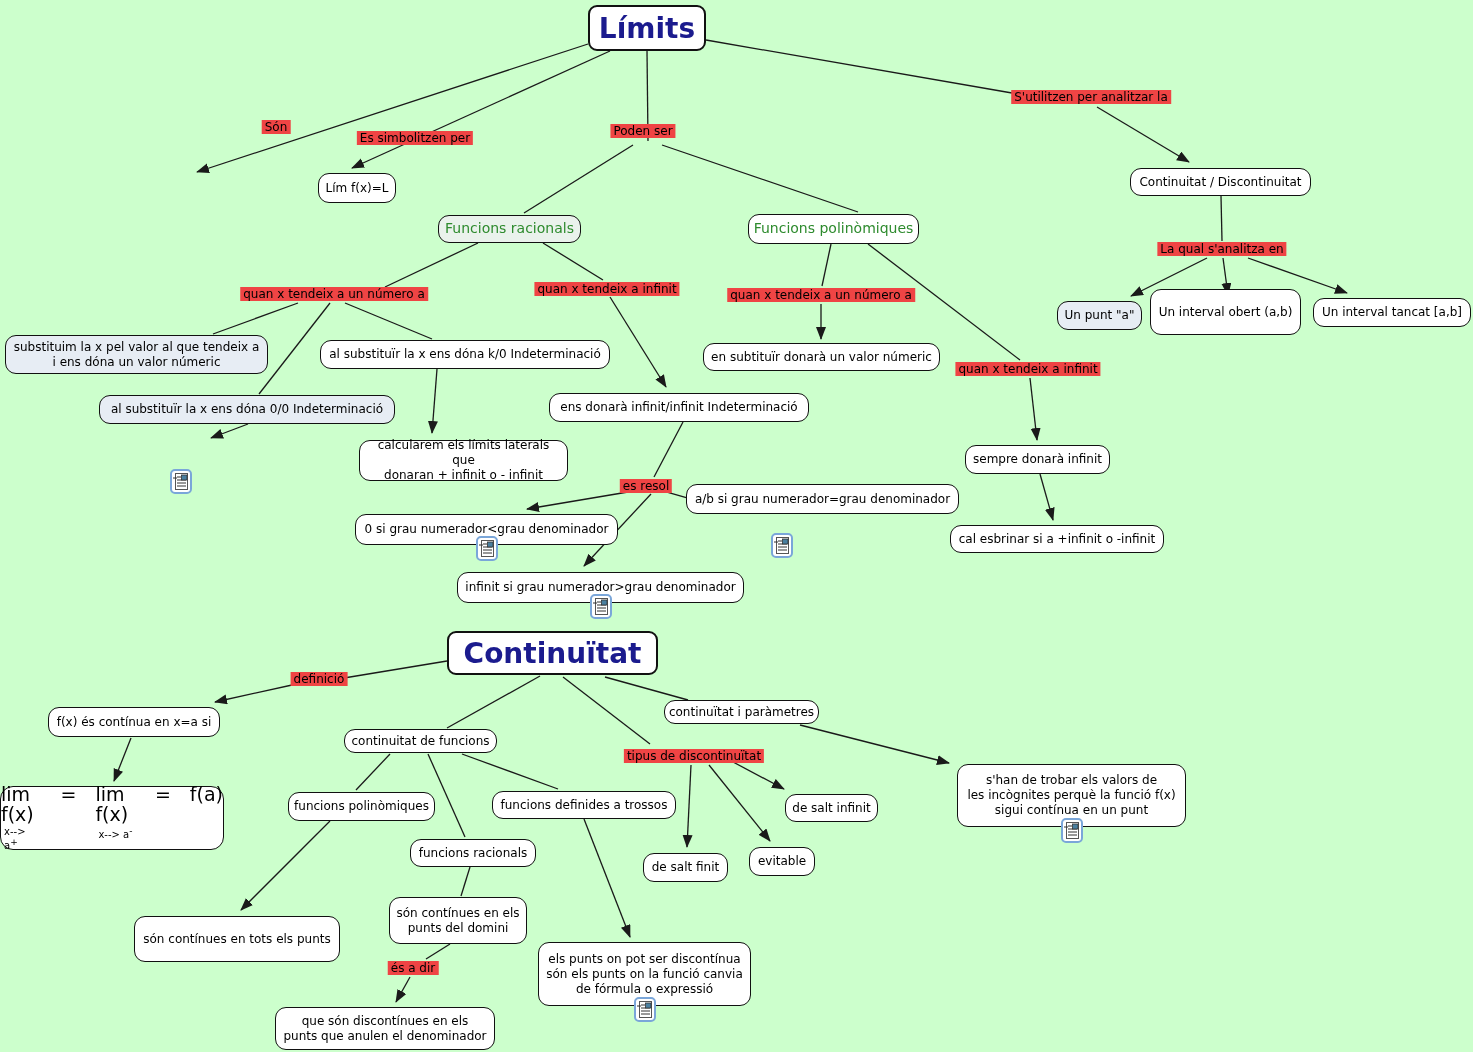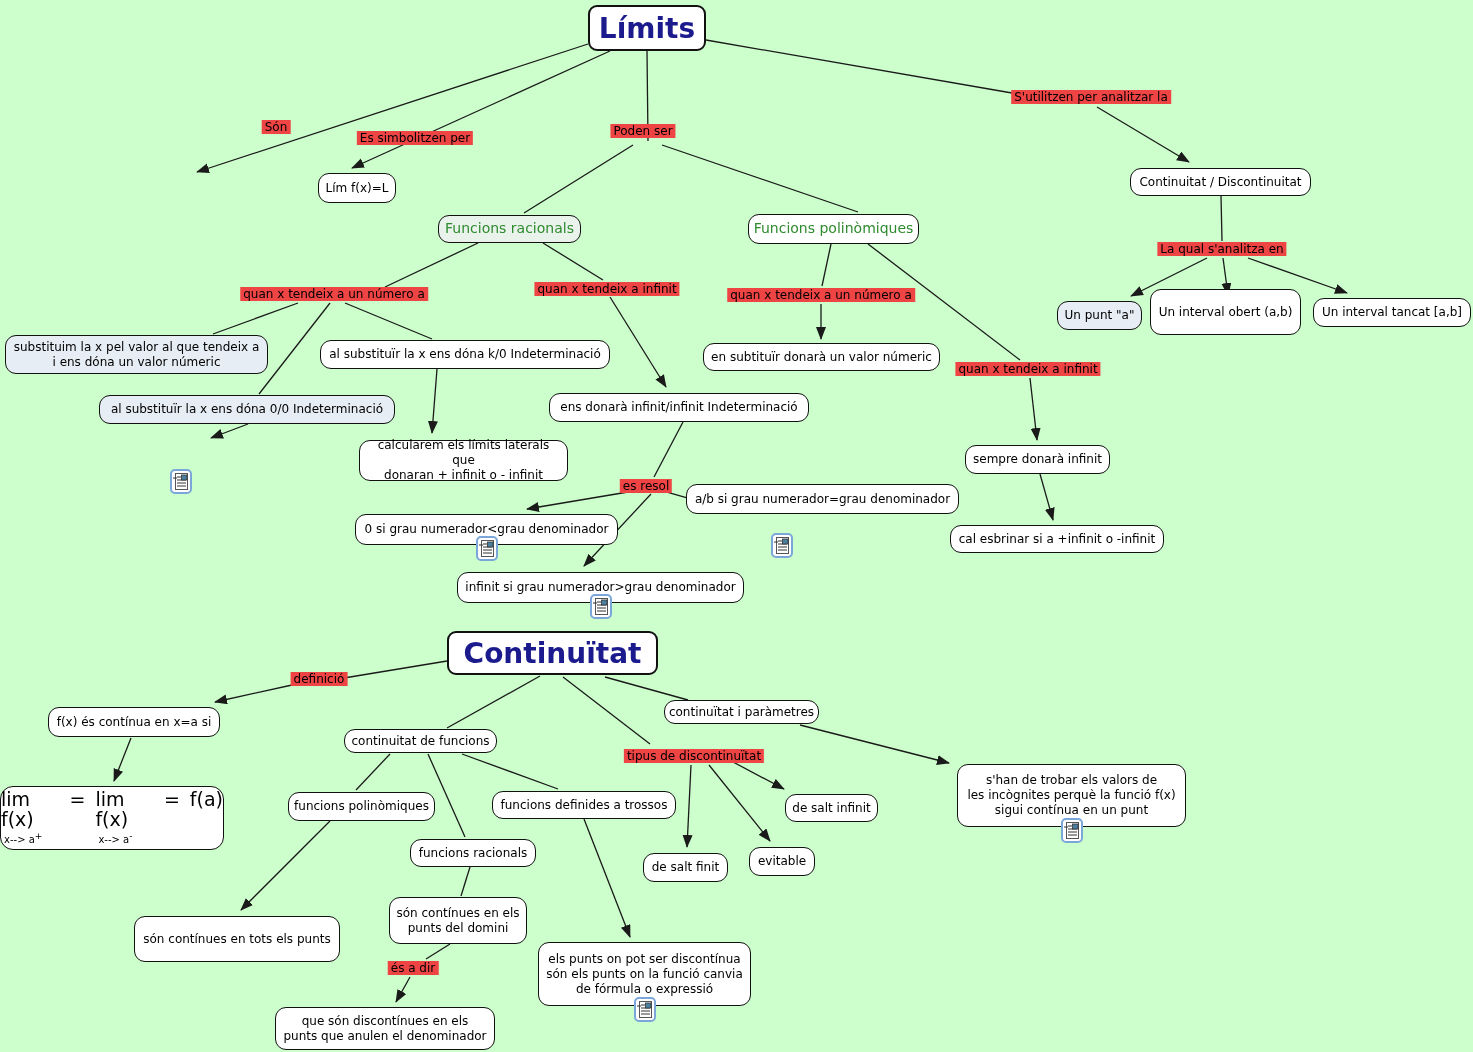--- a/index.html
+++ b/index.html
@@ -16,21 +16,21 @@
   .node.gtint{background:#eaf2ec;}
   .node.green{color:#2e8b2e;font-size:14px;}
   .node.title{font-weight:bold;color:#1b1b8e;font-size:28px;border-radius:9px;
               border-width:2px;z-index:4;}
   .link-label{position:absolute;transform:translate(-50%,-50%);background:#ef4444;
               padding:0 3px;font-size:12px;white-space:nowrap;z-index:2;color:#000;}
   .res-icon{position:absolute;width:22px;height:25px;z-index:5;}
   #math-box{position:absolute;left:0;top:786px;width:222px;height:62px;
             background:#fff;border:1.2px solid #111;border-radius:13px;
             display:flex;align-items:center;justify-content:center;z-index:3;}
-  .mrow{display:inline-flex;align-items:flex-start;gap:10px;}
+  .mrow{display:inline-flex;align-items:flex-start;gap:19px;}
   .mcol{display:inline-flex;flex-direction:column;align-items:flex-start;}
   .mmain{font-size:19px;line-height:1.05;}
   .msub{font-size:10px;padding-left:3px;margin-top:1px;}
   .msub sup{font-size:9px;}
   .meq{font-size:19px;line-height:1.05;}
 </style>
 </head>
 <body>
 
 <div id="canvas">

